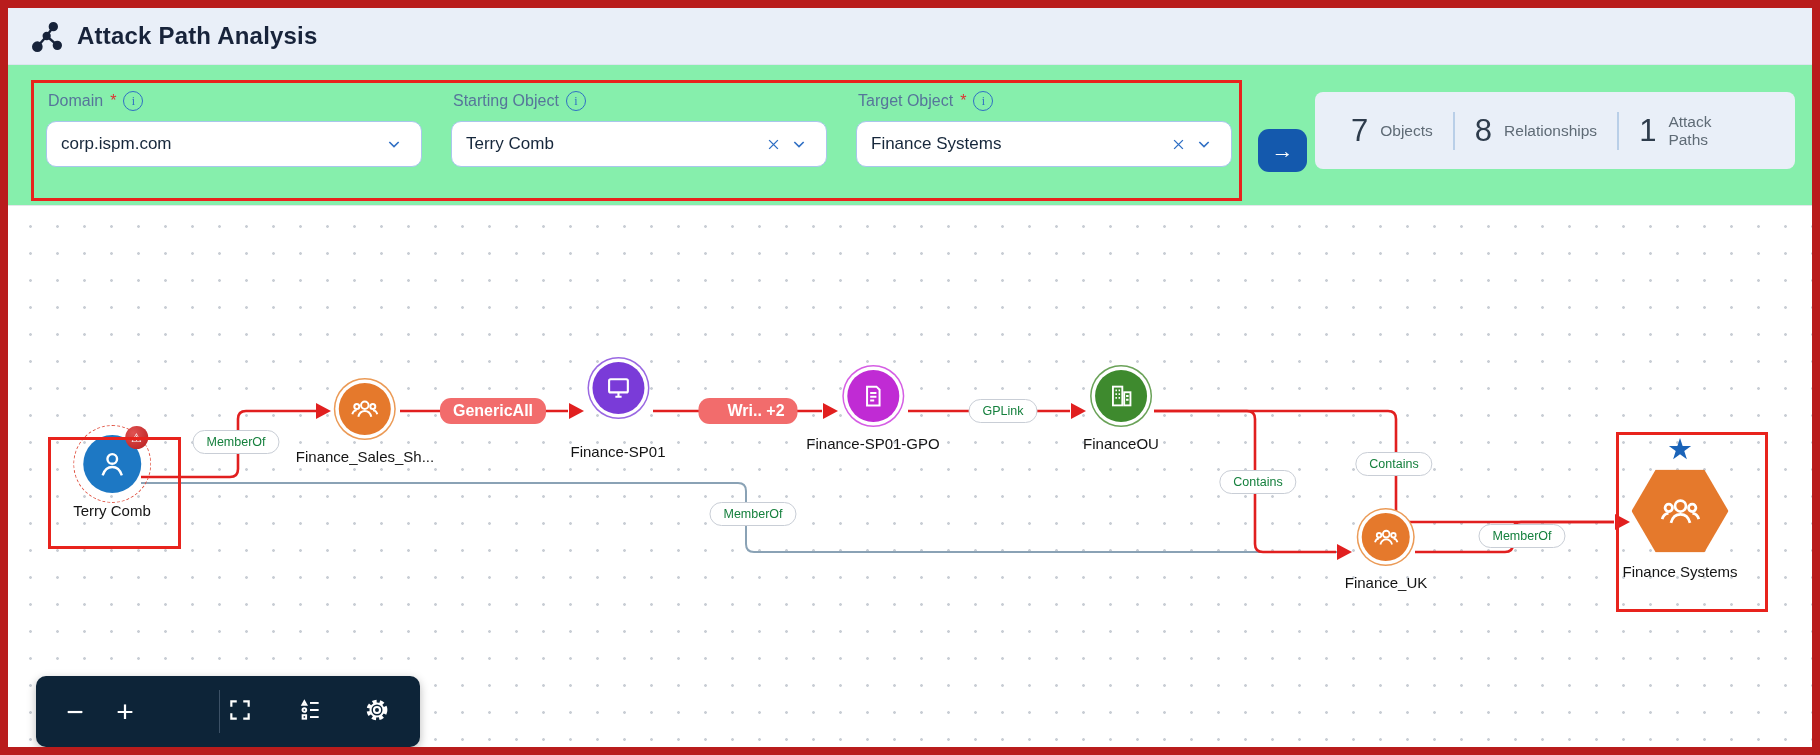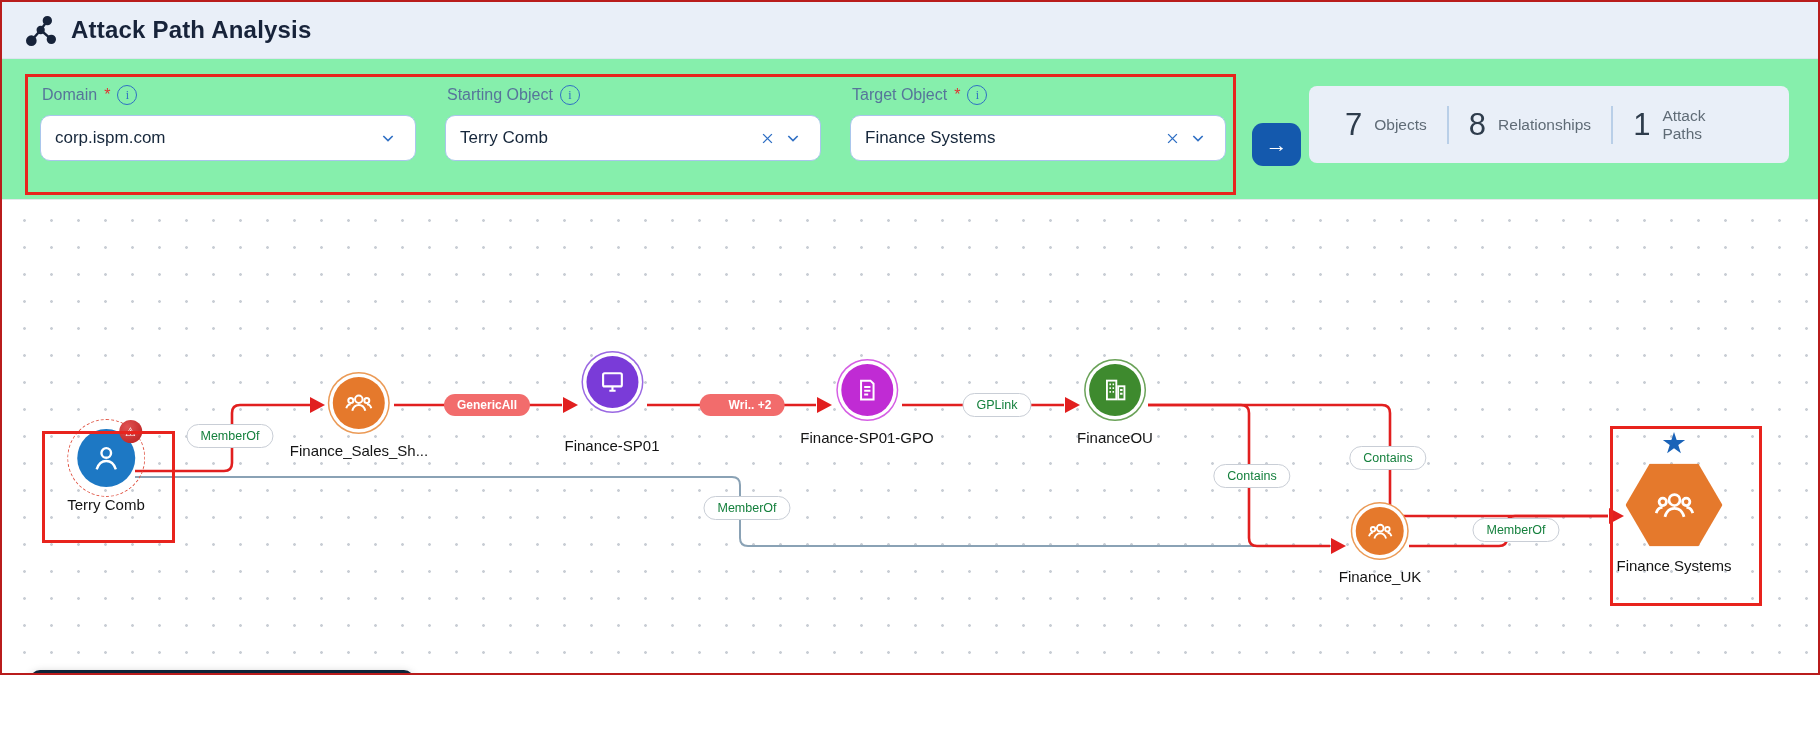--- a/index.html
+++ b/index.html
@@ -1,16 +1,16 @@
 <!DOCTYPE html>
 <html><head>
 <meta charset="utf-8">
 <style>
   html,body{margin:0;padding:0;background:#fff;}
-  .app{position:relative;width:1820px;height:675px;box-sizing:border-box;border:2px solid #b91c1c;
+  .app{position:relative;width:1820px;height:755px;box-sizing:border-box;border:8px solid #b91c1c;
        background:#fff;font-family:"Liberation Sans",sans-serif;overflow:hidden;}
   
   .header{position:absolute;left:0;top:0;right:0;height:56px;background:#e9eff8;
           border-bottom:1px solid #dde4ef;display:flex;align-items:center;gap:13px;padding-left:24px;}
   .header .title{font-size:24px;font-weight:bold;color:#17233a;letter-spacing:.2px;}
   
   .filterbar{position:absolute;left:0;top:57px;right:0;height:140px;background:#86efac;border-bottom:1px solid #e4e7eb;}
   .fgroup{position:absolute;top:0;}
   .flabel{display:flex;align-items:center;gap:7px;font-size:16px;color:#56759a;margin:26px 0 10px 2px;}
   .req{color:#e03131;font-size:16px;}
@@ -48,21 +48,21 @@
   .dashed-ring{position:absolute;left:-10px;top:-10px;width:78px;height:78px;border:1.6px dashed #e05545;
                border-radius:50%;box-sizing:border-box;}
   .warn-badge{position:absolute;right:-7px;top:-9px;width:23px;height:23px;border-radius:50%;
               background:radial-gradient(circle at 35% 30%,#e05252,#b71c1c);display:flex;align-items:center;
               justify-content:center;color:#fff;font-size:12px;z-index:6;}
   .hexnode{width:97px;height:83px;background:#e5792c;display:flex;align-items:center;justify-content:center;
            clip-path:polygon(25% 0,75% 0,100% 50%,75% 100%,25% 100%,0 50%);}
   .star{font-size:29px;color:#1a63b8;line-height:1;margin-bottom:6px;}
   .pill{position:absolute;transform:translate(-50%,-50%);background:#fff;border:1px solid #c9ced6;border-radius:13px;
         padding:4px 13px;font-size:12.5px;color:#15803d;white-space:nowrap;z-index:10;cursor:pointer;}
-  .pill.red{background:#f26c6c;color:#fff;border:none;font-weight:bold;font-size:12px;border-radius:11px;}
+  .pill.red{background:#f26c6c;color:#fff;border:none;font-weight:bold;font-size:16px;border-radius:11px;}
   
   .toolbar{position:absolute;left:28px;top:470px;width:384px;height:71px;background:#0d2438;border-radius:10px;
            box-shadow:0 3px 10px rgba(0,0,0,.28);z-index:20;display:flex;align-items:center;}
   .tbtn{position:absolute;transform:translateX(-50%);width:48px;height:60px;display:flex;align-items:center;
         justify-content:center;color:#fff;cursor:pointer;background:none;border:none;}
   .tbtn .glyph{font-size:30px;color:#fff;font-weight:300;}
   .tdiv{position:absolute;left:183px;top:14px;width:1px;height:43px;background:#3c5166;}
 </style>
 </head>
 <body>

